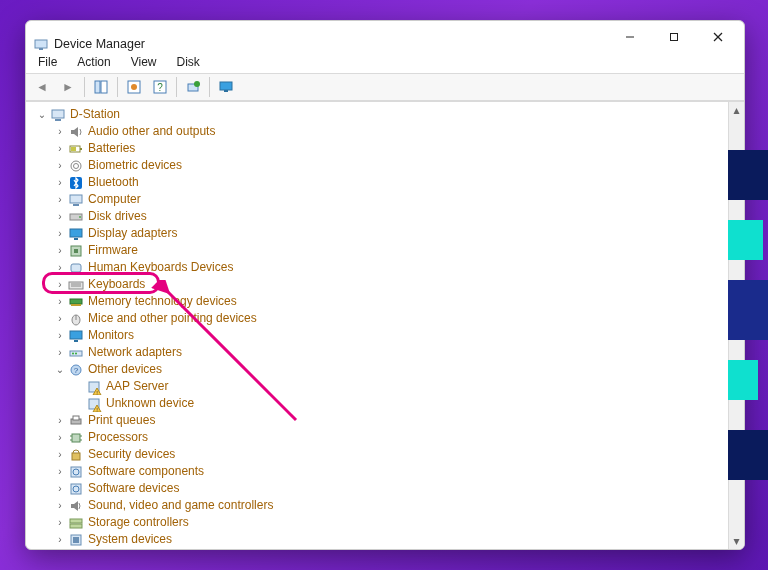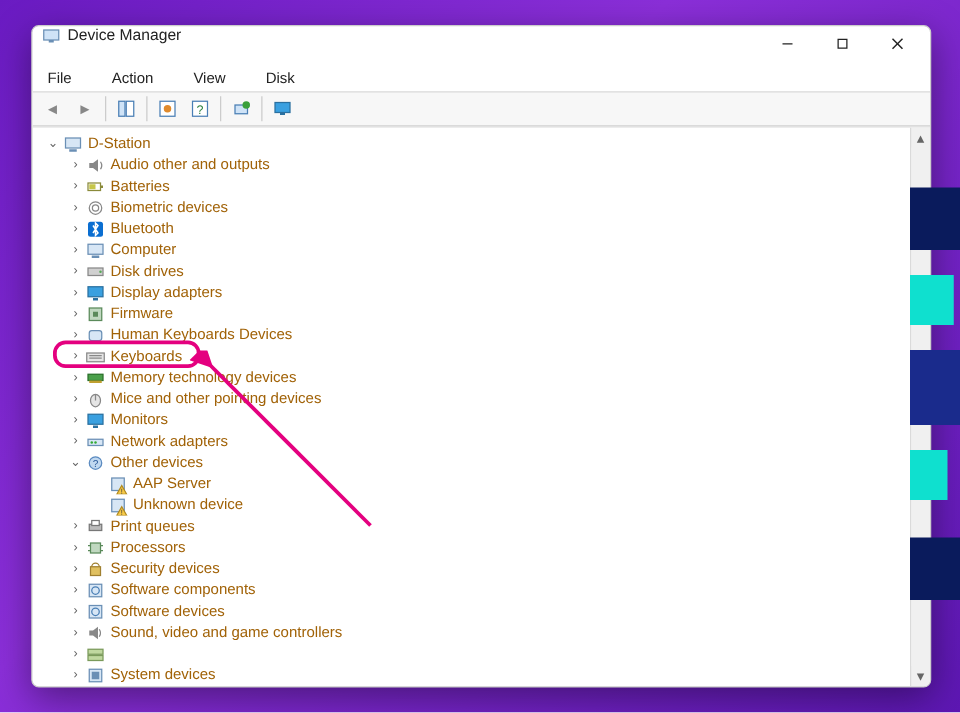--- a/index.html
+++ b/index.html
@@ -8,26 +8,26 @@
   .desktop::after{ 
     content:""; position:absolute; right:0; top:130px; width:40px; height:440px;
     background:
       linear-gradient(#0a1b5c,#0a1b5c) 0 20px/40px 50px no-repeat,
       linear-gradient(#0fe0cf,#0fe0cf) 0 90px/35px 40px no-repeat,
       linear-gradient(#1a2b8c,#1a2b8c) 0 150px/40px 60px no-repeat,
       linear-gradient(#0fe0cf,#0fe0cf) 0 230px/30px 40px no-repeat,
       linear-gradient(#0a1b5c,#0a1b5c) 0 300px/40px 50px no-repeat;
   }
   .window { position:absolute; left:25px; top:20px; width:720px; height:530px; background:#fff; border-radius:6px; box-shadow:0 8px 30px rgba(0,0,0,.4); border:1px solid #ccc; display:flex; flex-direction:column; overflow:hidden;}
-  .titlebar { height:30px; display:flex; align-items:flex-start; padding:0 4px 0 8px; }
+  .titlebar { height:30px; display:flex; align-items:flex-end; padding:12px 4px 0 8px; }
   .titlebar .ticon{ width:14px; height:14px; margin-right:6px; }
   .titlebar .title{ flex:0 0 auto; color:#222; font-size:12.5px;}
   .titlebar .spacer{ flex:1; }
   .winbtn { width:44px; height:28px; display:flex; align-items:center; justify-content:center; color:#222;}
-  .menubar { height:22px; display:flex; align-items:center; padding:0 4px; gap:16px; border-bottom:1px solid rgba(0,0,0,0);}
+  .menubar { height:22px; display:flex; align-items:center; padding:0 4px; gap:4px; border-bottom:1px solid rgba(0,0,0,0);}
   .menuitem { padding:2px 8px; color:#222;}
   .toolbar { height:28px; border-top:1px solid #dadada; border-bottom:1px solid #dadada; display:flex; align-items:center; padding:0 4px; gap:2px; background:#f7f7f7;}
   .tbtn{ width:24px; height:22px; display:flex; align-items:center; justify-content:center; border:1px solid transparent;}
   .tsep{ width:1px; height:20px; background:#ccc; margin:0 2px;}
   .content{ flex:1; display:flex; overflow:hidden; border-top:1px solid #dadada;}
   .tree{ flex:1; padding:4px 0 4px 10px; overflow-y:auto; overflow-x:hidden; position:relative;}
   .vscroll{ width:16px; background:#f0f0f0; border-left:1px solid #dadada; display:flex; flex-direction:column;}
   .vscroll .track{ flex:1; background:#f0f0f0;}
   .vscroll .arrow{ height:16px; display:flex; align-items:center; justify-content:center; color:#666;}
   .node{ display:flex; align-items:center; height:17px; line-height:17px; white-space:nowrap;}
@@ -399,20 +399,21 @@
           </div>
           <div class="node">
             <span class="indent"></span>
             <span class="chev">›</span>
             <span class="icon">
               <svg width="16" height="16">
                 <rect x="2" y="4" width="12" height="4" fill="#c0d8a0" stroke="#7a9a5a"></rect>
                 <rect x="2" y="9" width="12" height="4" fill="#c0d8a0" stroke="#7a9a5a"></rect>
               </svg>
             </span>
+            <span class="label">Storage controllers</span>
           </div>
           <div class="node">
             <span class="indent"></span>
             <span class="chev">›</span>
             <span class="icon">
               <svg width="16" height="16">
                 <rect x="3" y="3" width="10" height="10" fill="#d7e6f5" stroke="#6a8fb5"></rect>
                 <rect x="5" y="5" width="6" height="6" fill="#6a8fb5"></rect>
               </svg>
             </span>

